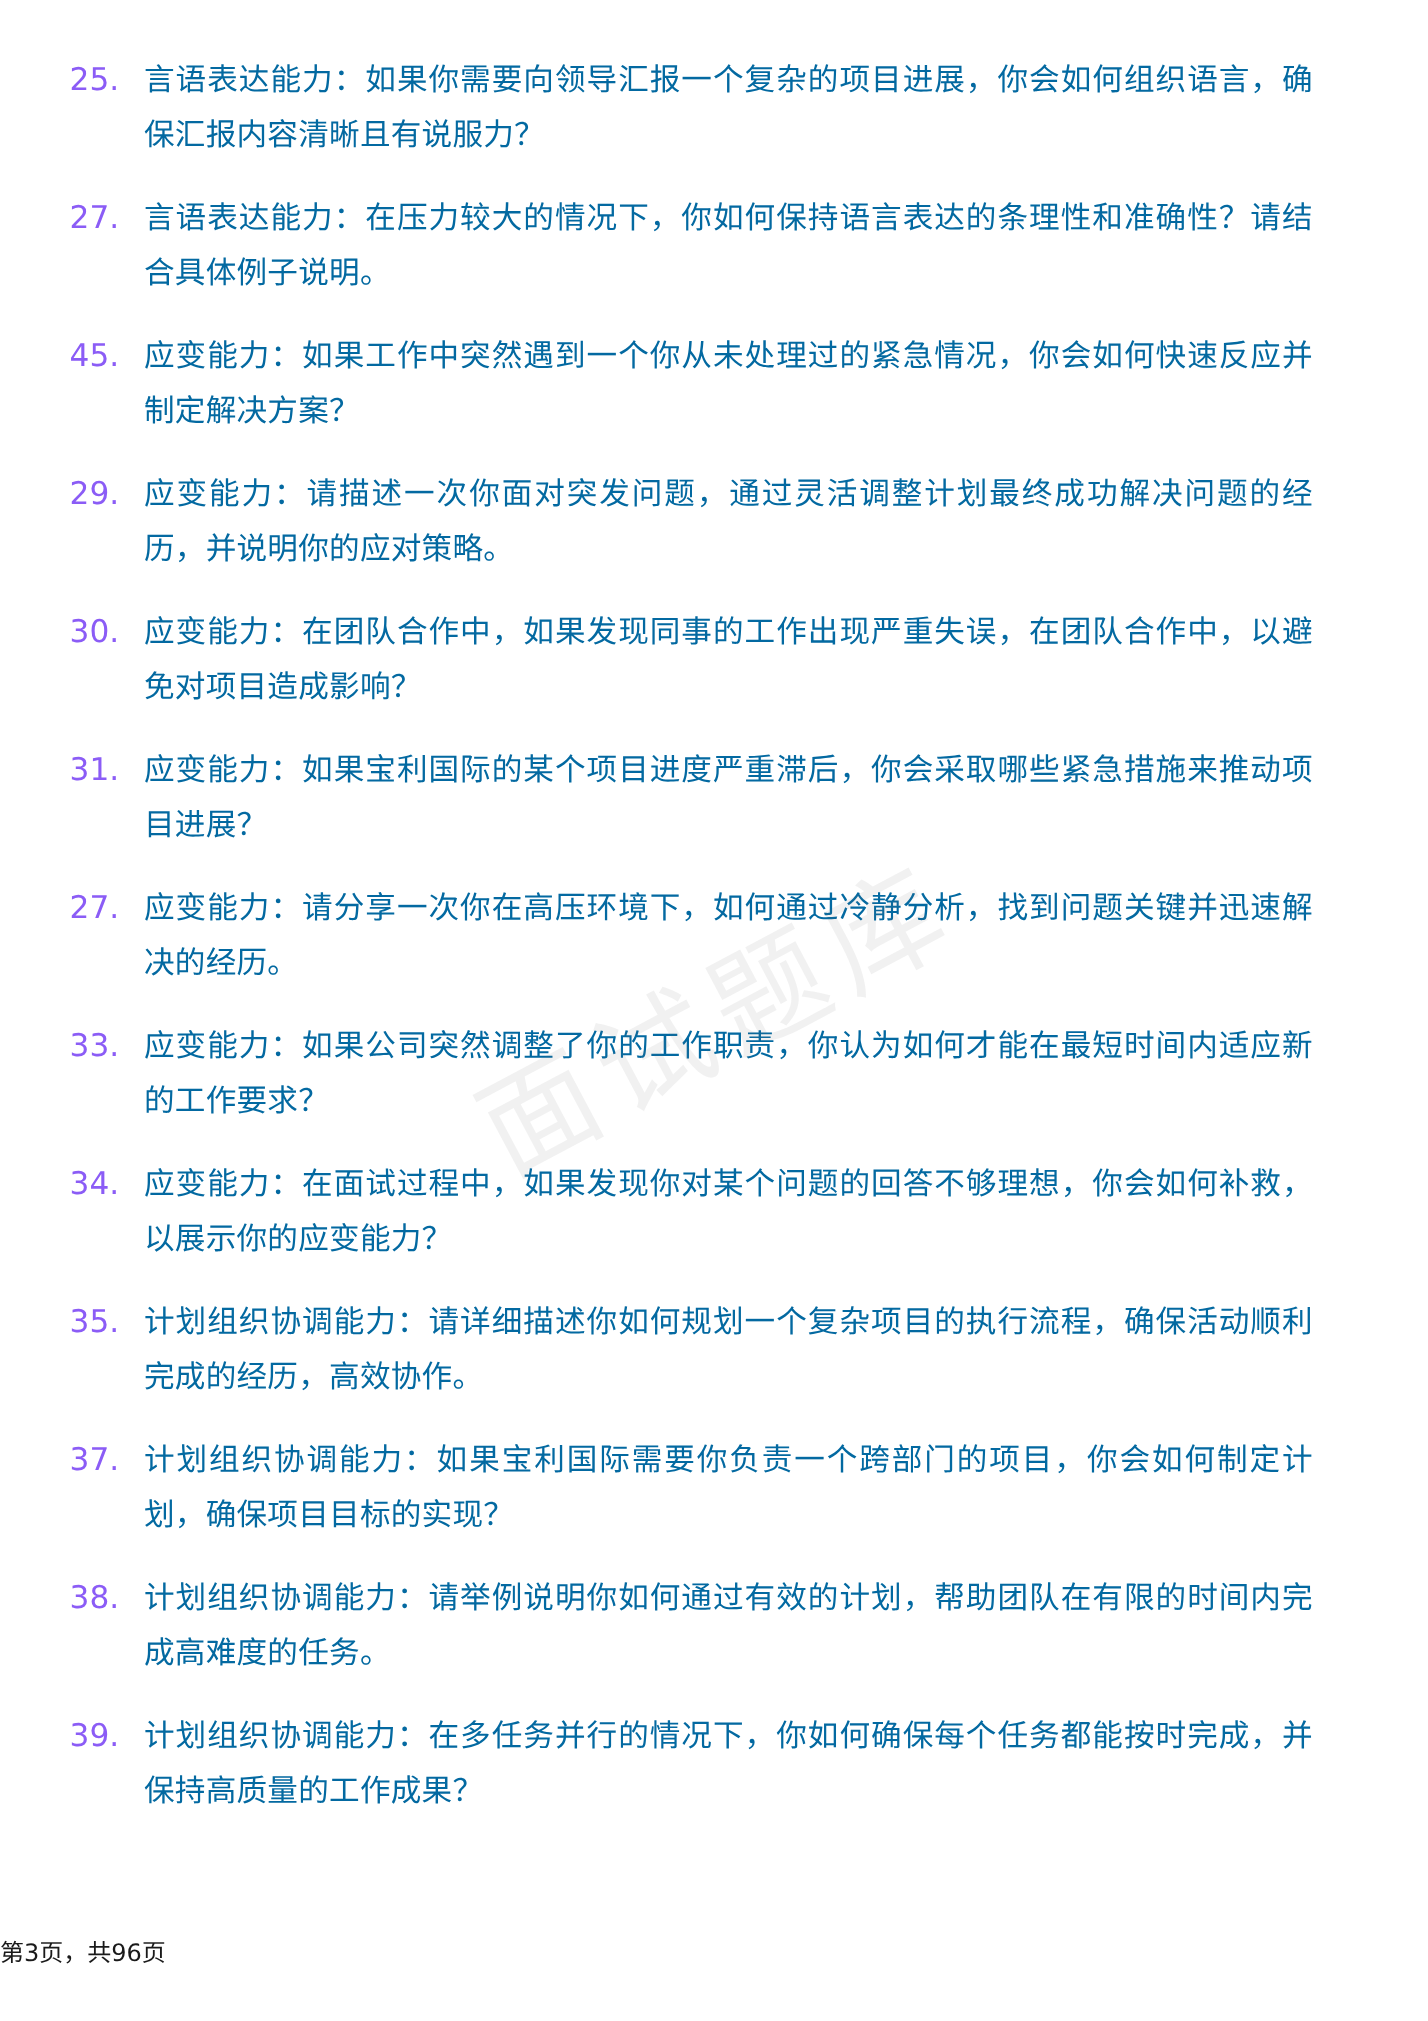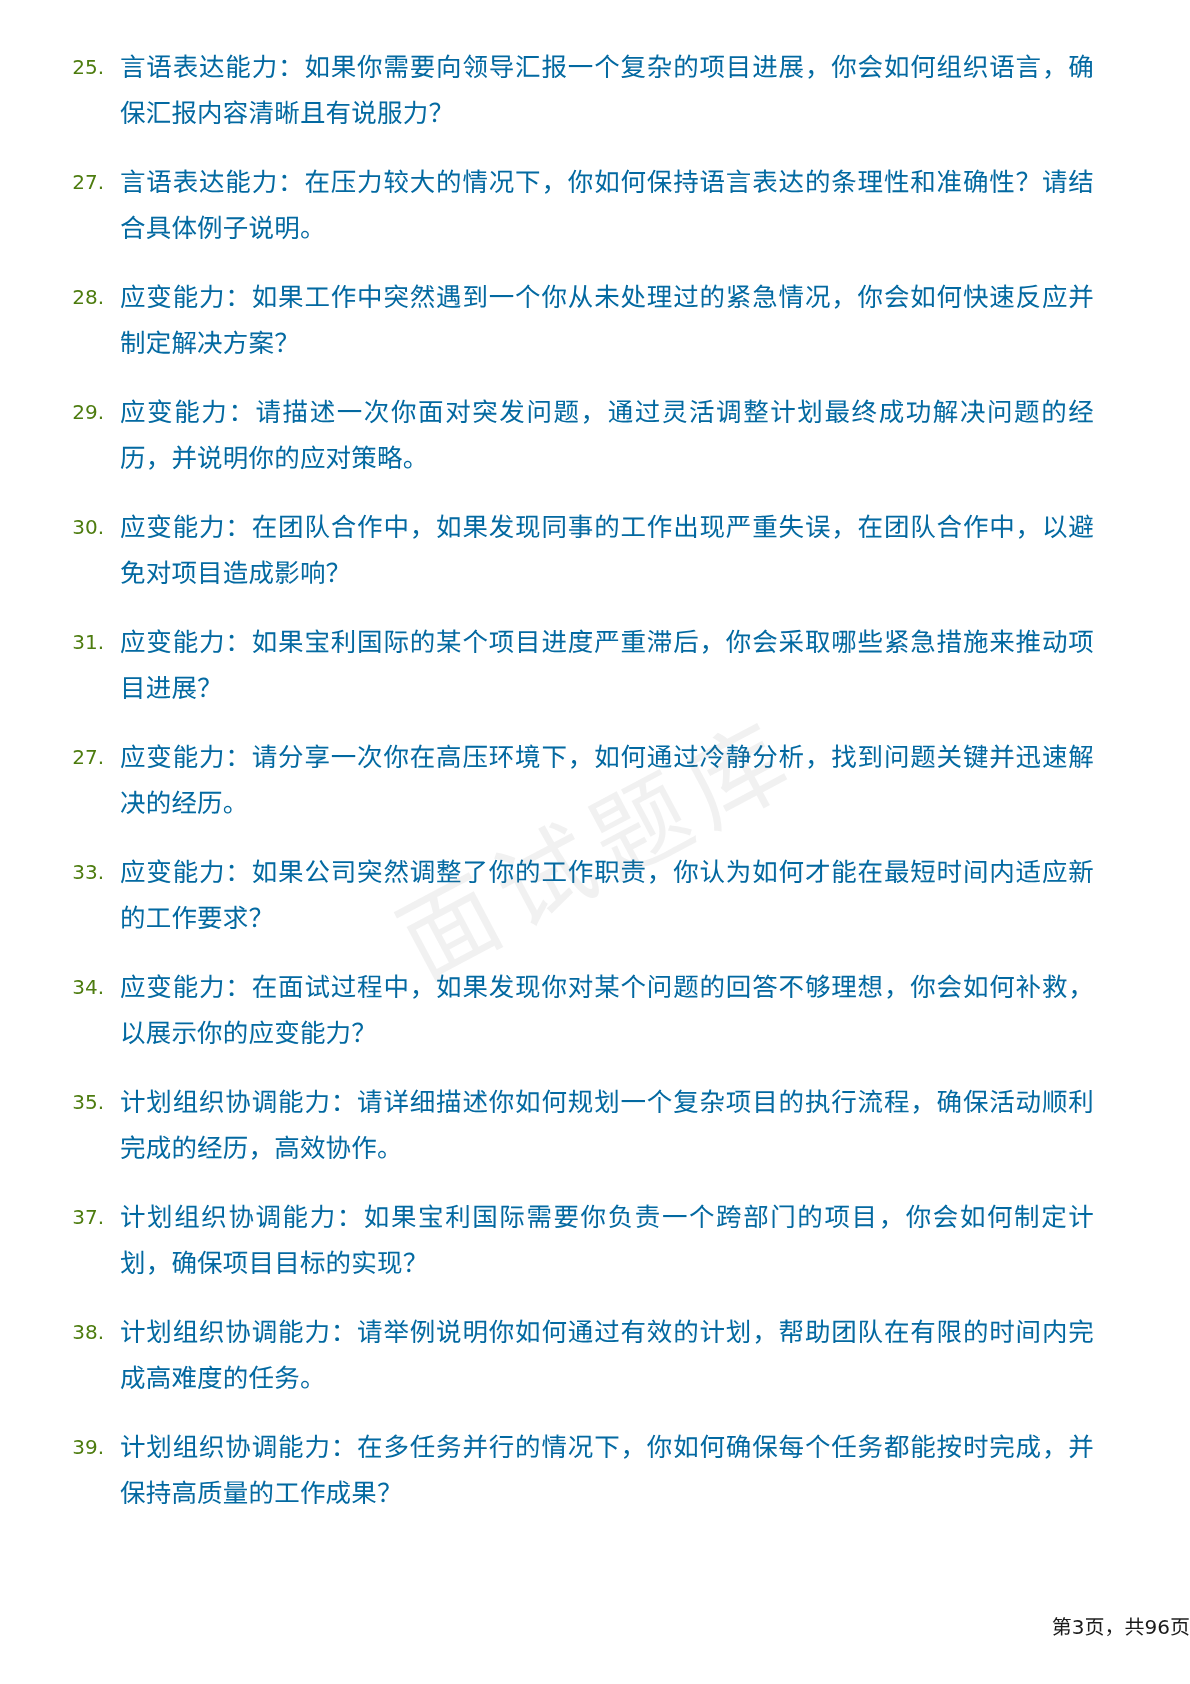--- a/index.html
+++ b/index.html
@@ -50,43 +50,42 @@
     z-index: 2;
   }
   .qitem {
     display: flex;
     align-items: flex-start;
     margin-bottom: 23px;
   }
   .qnum {
     flex: 0 0 auto;
     width: 62px;
-    text-align: right;
-    font-size: 20px;
+    font-size: 26px;
     line-height: 46px;
-    color: #4d7c0f;
+    color: #8b5cf6;
     padding-right: 16px;
     box-sizing: border-box;
     font-family: "DejaVu Sans", "Liberation Sans", sans-serif;
   }
   .qtext {
     flex: 1 1 auto;
     font-size: 25.5px;
     line-height: 46px;
     color: #0369a1;
     text-align: justify;
     text-justify: inter-ideograph;
     letter-spacing: 0.2px;
   }
   .footer {
     position: absolute;
     left: 0;
     right: 0;
     bottom: 44px;
-    text-align: right;
+    text-align: left;
     font-size: 20px;
     color: #1a1a1a;
     z-index: 3;
   }
 </style>
 </head>
 <body>
 
 <div class="page">
 
@@ -97,21 +96,21 @@
   <ol class="qlist">
     <li class="qitem">
       <div class="qnum">25.</div>
       <div class="qtext">言语表达能力：如果你需要向领导汇报一个复杂的项目进展，你会如何组织语言，确保汇报内容清晰且有说服力？</div>
     </li>
     <li class="qitem">
       <div class="qnum">27.</div>
       <div class="qtext">言语表达能力：在压力较大的情况下，你如何保持语言表达的条理性和准确性？请结合具体例子说明。</div>
     </li>
     <li class="qitem">
-      <div class="qnum">28.</div>
+      <div class="qnum">45.</div>
       <div class="qtext">应变能力：如果工作中突然遇到一个你从未处理过的紧急情况，你会如何快速反应并制定解决方案？</div>
     </li>
     <li class="qitem">
       <div class="qnum">29.</div>
       <div class="qtext">应变能力：请描述一次你面对突发问题，通过灵活调整计划最终成功解决问题的经历，并说明你的应对策略。</div>
     </li>
     <li class="qitem">
       <div class="qnum">30.</div>
       <div class="qtext">应变能力：在团队合作中，如果发现同事的工作出现严重失误，在团队合作中，以避免对项目造成影响？</div>
     </li>

